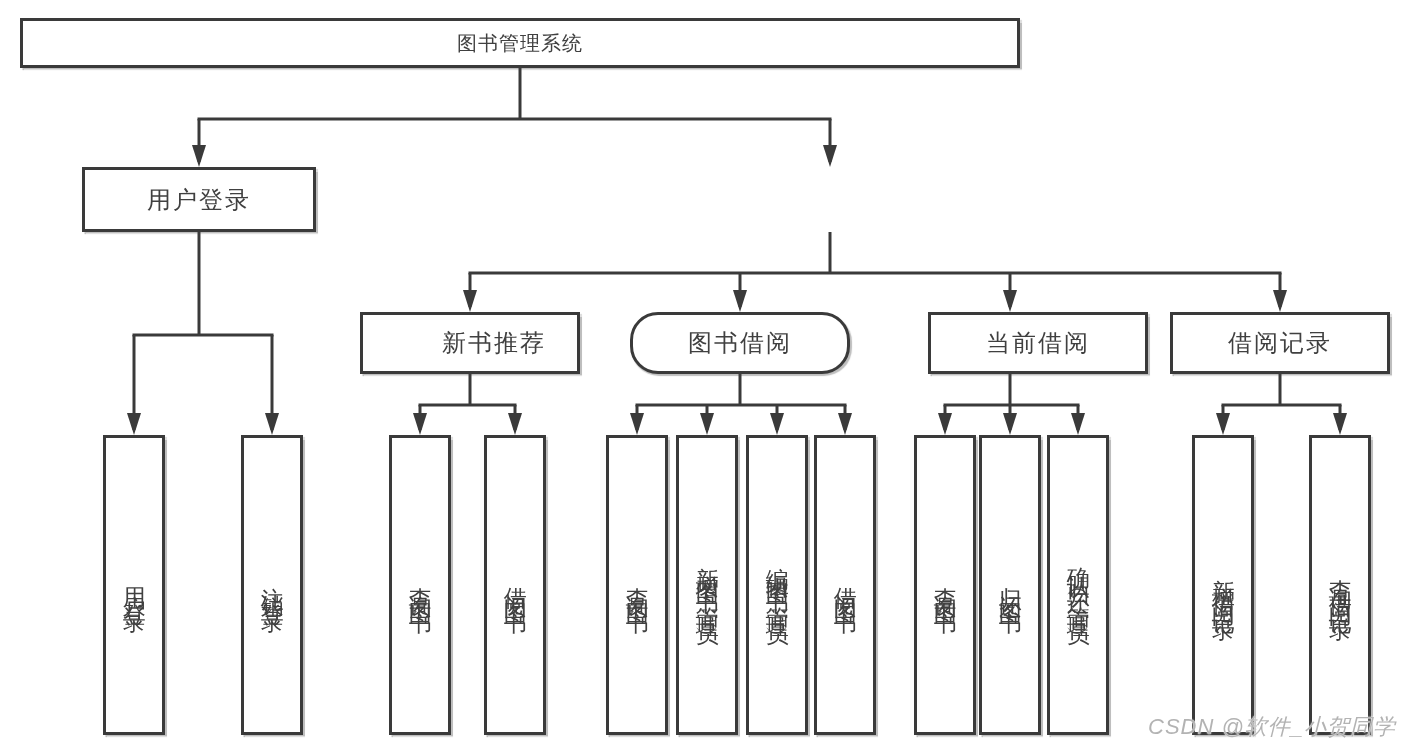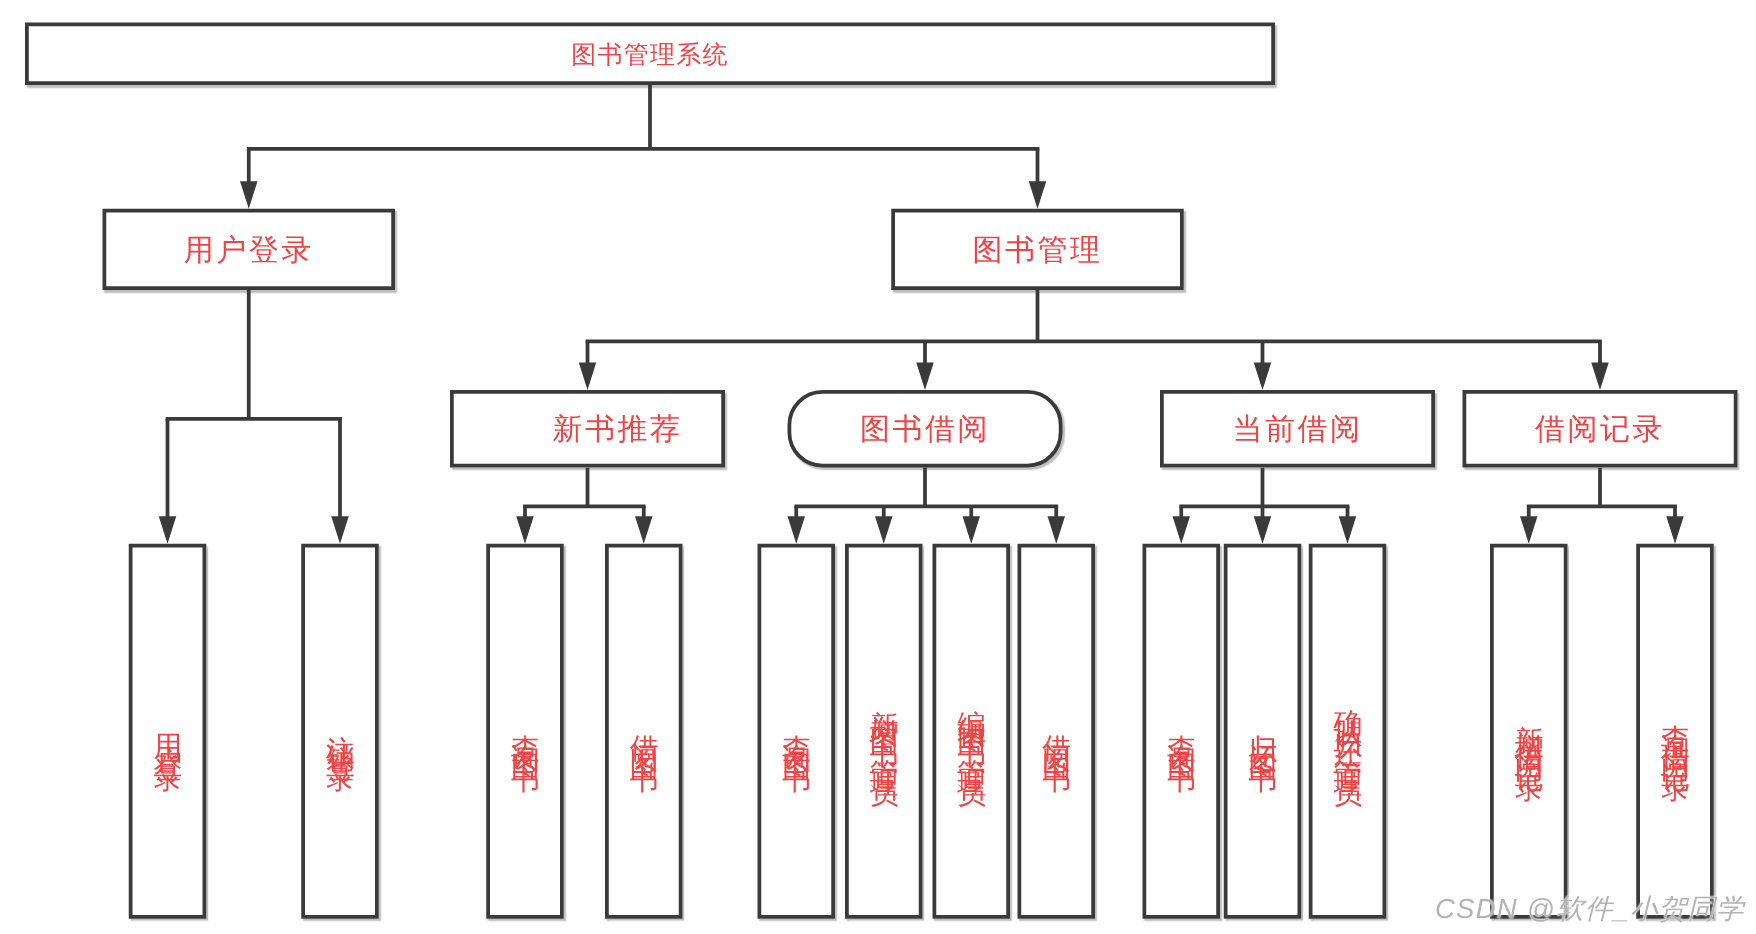--- a/index.html
+++ b/index.html
@@ -12,21 +12,21 @@
   }
   .connector-svg { position:absolute; left:0; top:0; width:1405px; height:747px; pointer-events:none; }
   .box {
     position:absolute;
     box-sizing:border-box;
     border:3px solid #3a3a3a;
     background:#ffffff;
     display:flex;
     align-items:center;
     justify-content:center;
-    color:#ef4444;
+    color:#404040;
     box-shadow:1.5px 2px 1px rgba(70,70,70,0.35);
   }
   .root-box { left:20px; top:18px; width:1000px; height:50px; font-size:20px; letter-spacing:1px; }
   .lvl2 { top:167px; width:234px; height:65px; font-size:24px; letter-spacing:2px; }
   .lvl3 { top:312px; width:220px; height:62px; font-size:24px; letter-spacing:2px; }
   .leaf { top:435px; width:62px; height:300px; }
   .leaf span {
     writing-mode:vertical-rl;
     text-orientation:mixed;
     font-size:23px;
@@ -117,21 +117,20 @@
       <polygon points="1003,413 1017,413 1010,435"></polygon>
       <polygon points="1071,413 1085,413 1078,435"></polygon>
       <polygon points="1216,413 1230,413 1223,435"></polygon>
       <polygon points="1333,413 1347,413 1340,435"></polygon>
     </g>
   </svg>
 
   <div class="box root-box">图书管理系统</div>
 
   <div class="box lvl2" style="left:82px;">用户登录</div>
-  <div class="box lvl2" style="left:713px;">图书管理</div>
 
   <div class="box lvl3" style="left:360px;padding-left:48px;">新书推荐</div>
   <div class="box lvl3" style="left:630px;border-radius:28px;">图书借阅</div>
   <div class="box lvl3" style="left:928px;">当前借阅</div>
   <div class="box lvl3" style="left:1170px;">借阅记录</div>
 
   <div class="box leaf" style="left:103px;">
     <span>用户登录</span>
   </div>
   <div class="box leaf" style="left:241px;">

